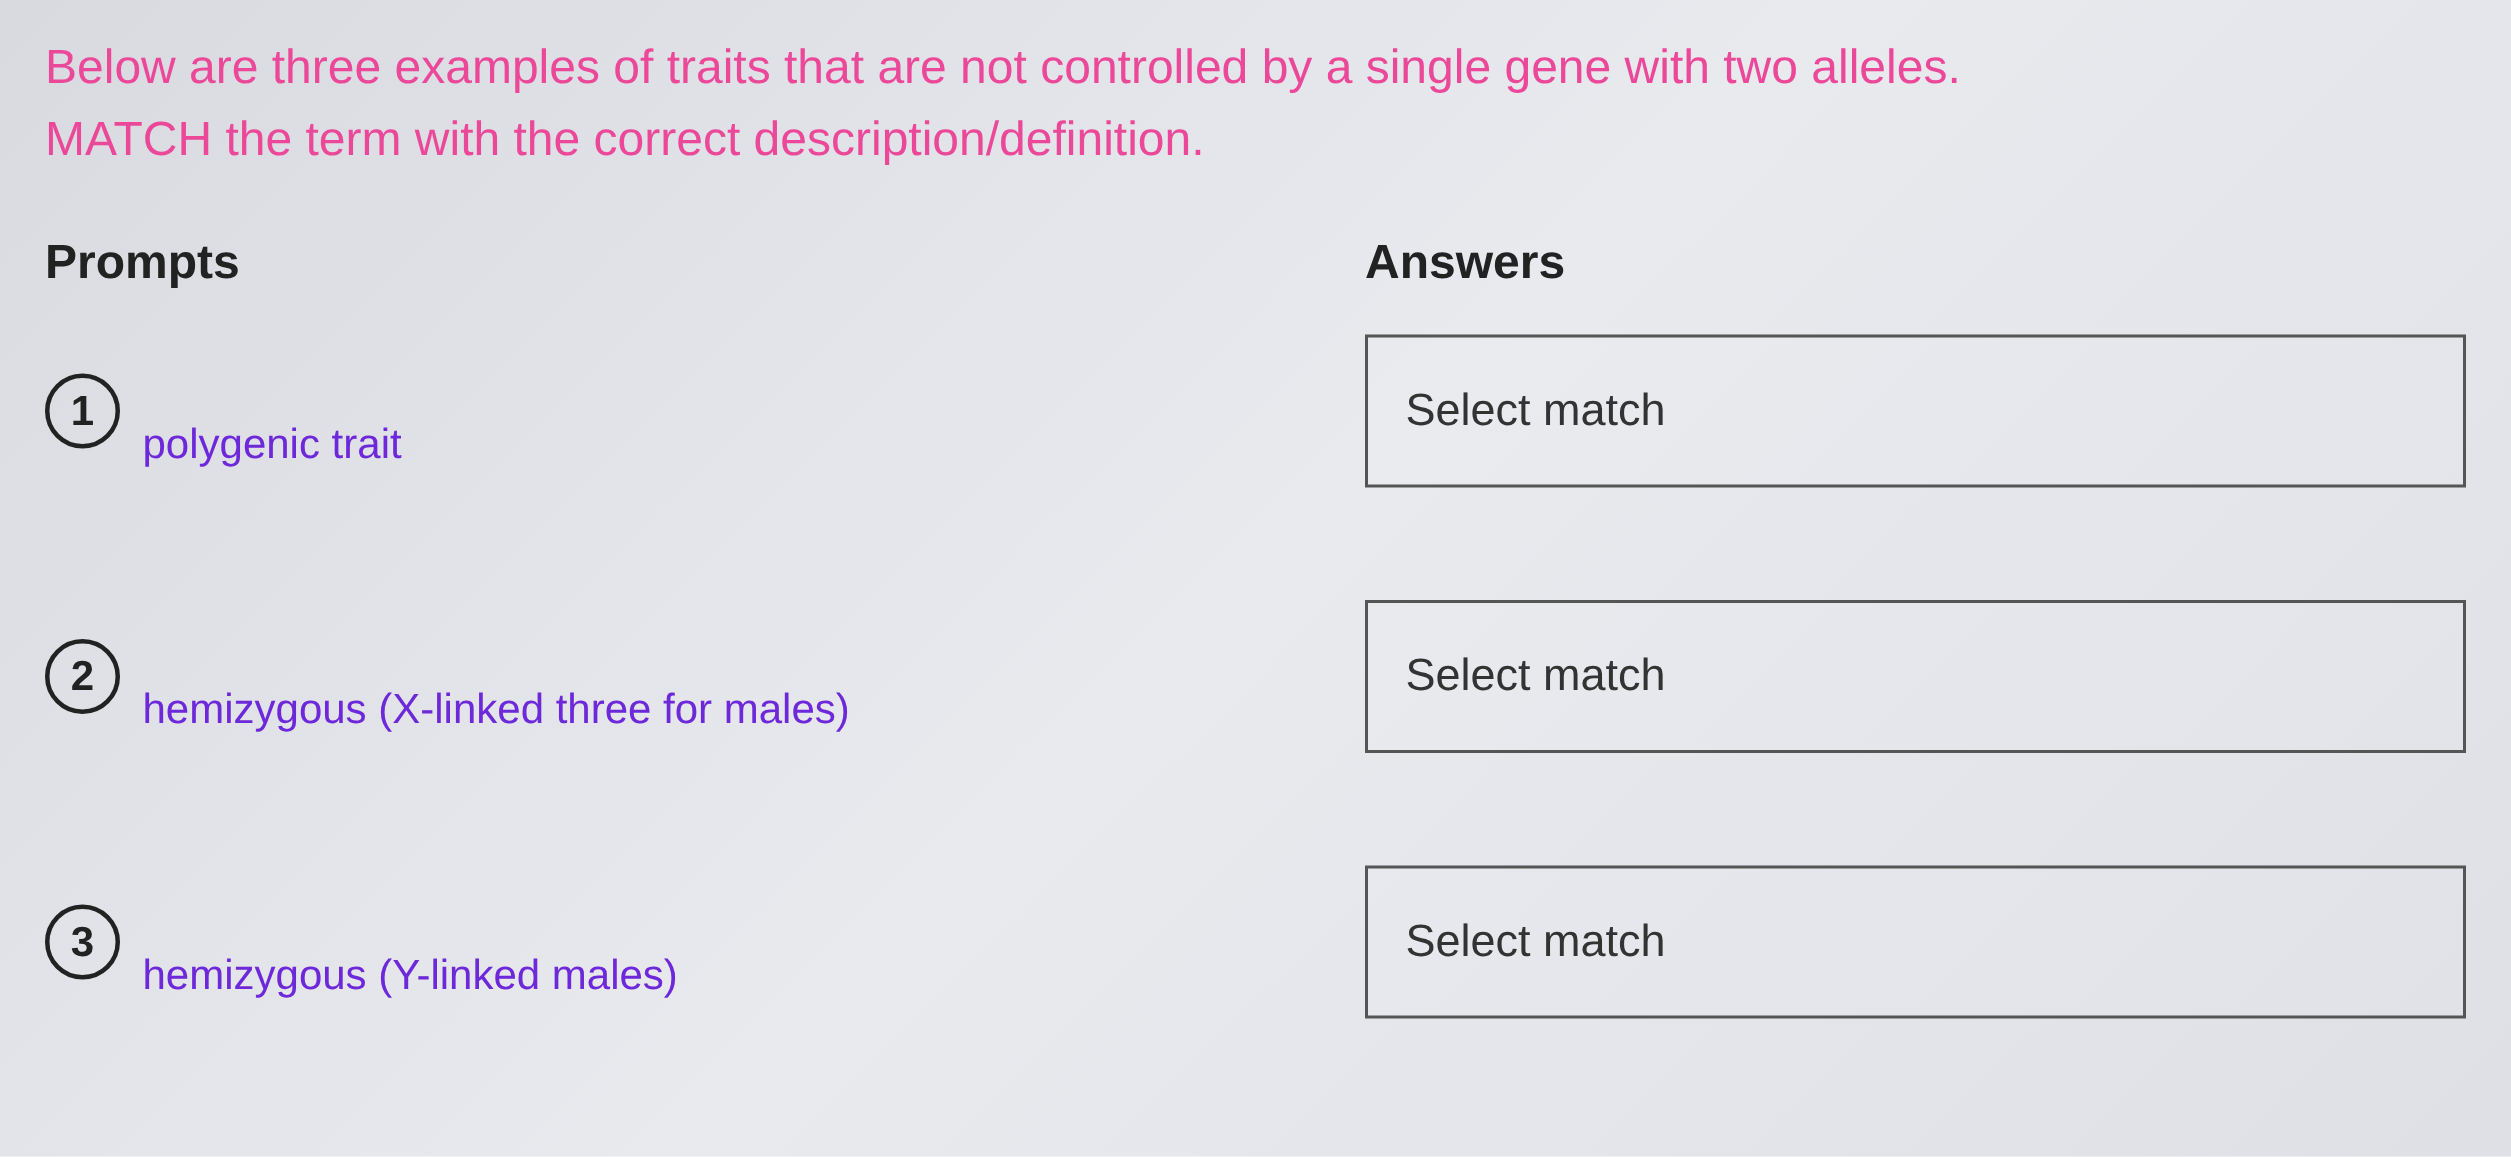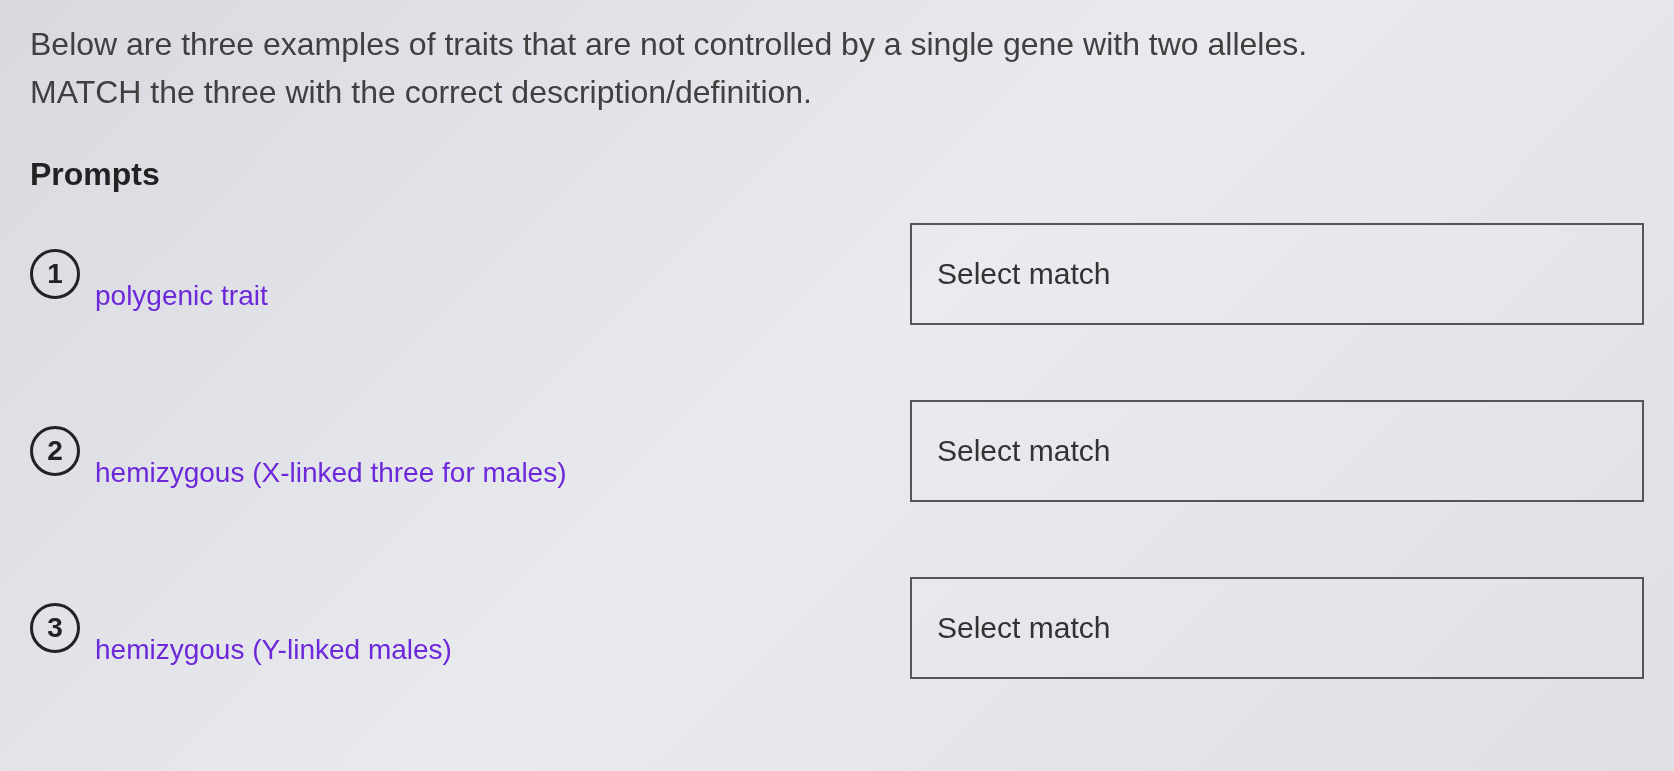--- a/index.html
+++ b/index.html
@@ -13,21 +13,21 @@
       padding: 20px 30px;
       width: 1674px;
       height: 771px;
       color: #2a2a2a;
       overflow: hidden;
     }
     .instructions {
       font-size: 32px;
       line-height: 1.5;
       margin-bottom: 40px;
-      color: #404040;
+      color: #ec4899;
     }
     .columns-header {
       display: flex;
       margin-bottom: 30px;
     }
     .prompts-header, .answers-header {
       font-size: 32px;
       font-weight: bold;
       color: #222;
     }
@@ -80,25 +80,26 @@
       min-height: 72px;
       display: flex;
       align-items: center;
     }
   </style>
 </head>
 <body>
 
 <div class="instructions">
   <div>Below are three examples of traits that are not controlled by a single gene with two alleles.</div>
-  <div>MATCH the three with the correct description/definition.</div>
+  <div>MATCH the term with the correct description/definition.</div>
 </div>
 
 <div class="columns-header">
   <div class="prompts-header">Prompts</div>
+  <div class="answers-header">Answers</div>
 </div>
 
 <div class="question-row">
   <div class="prompt-cell">
     <div class="number-badge">
       <span>1</span>
     </div>
     <span class="prompt-text">polygenic trait</span>
   </div>
   <div class="answer-cell">

